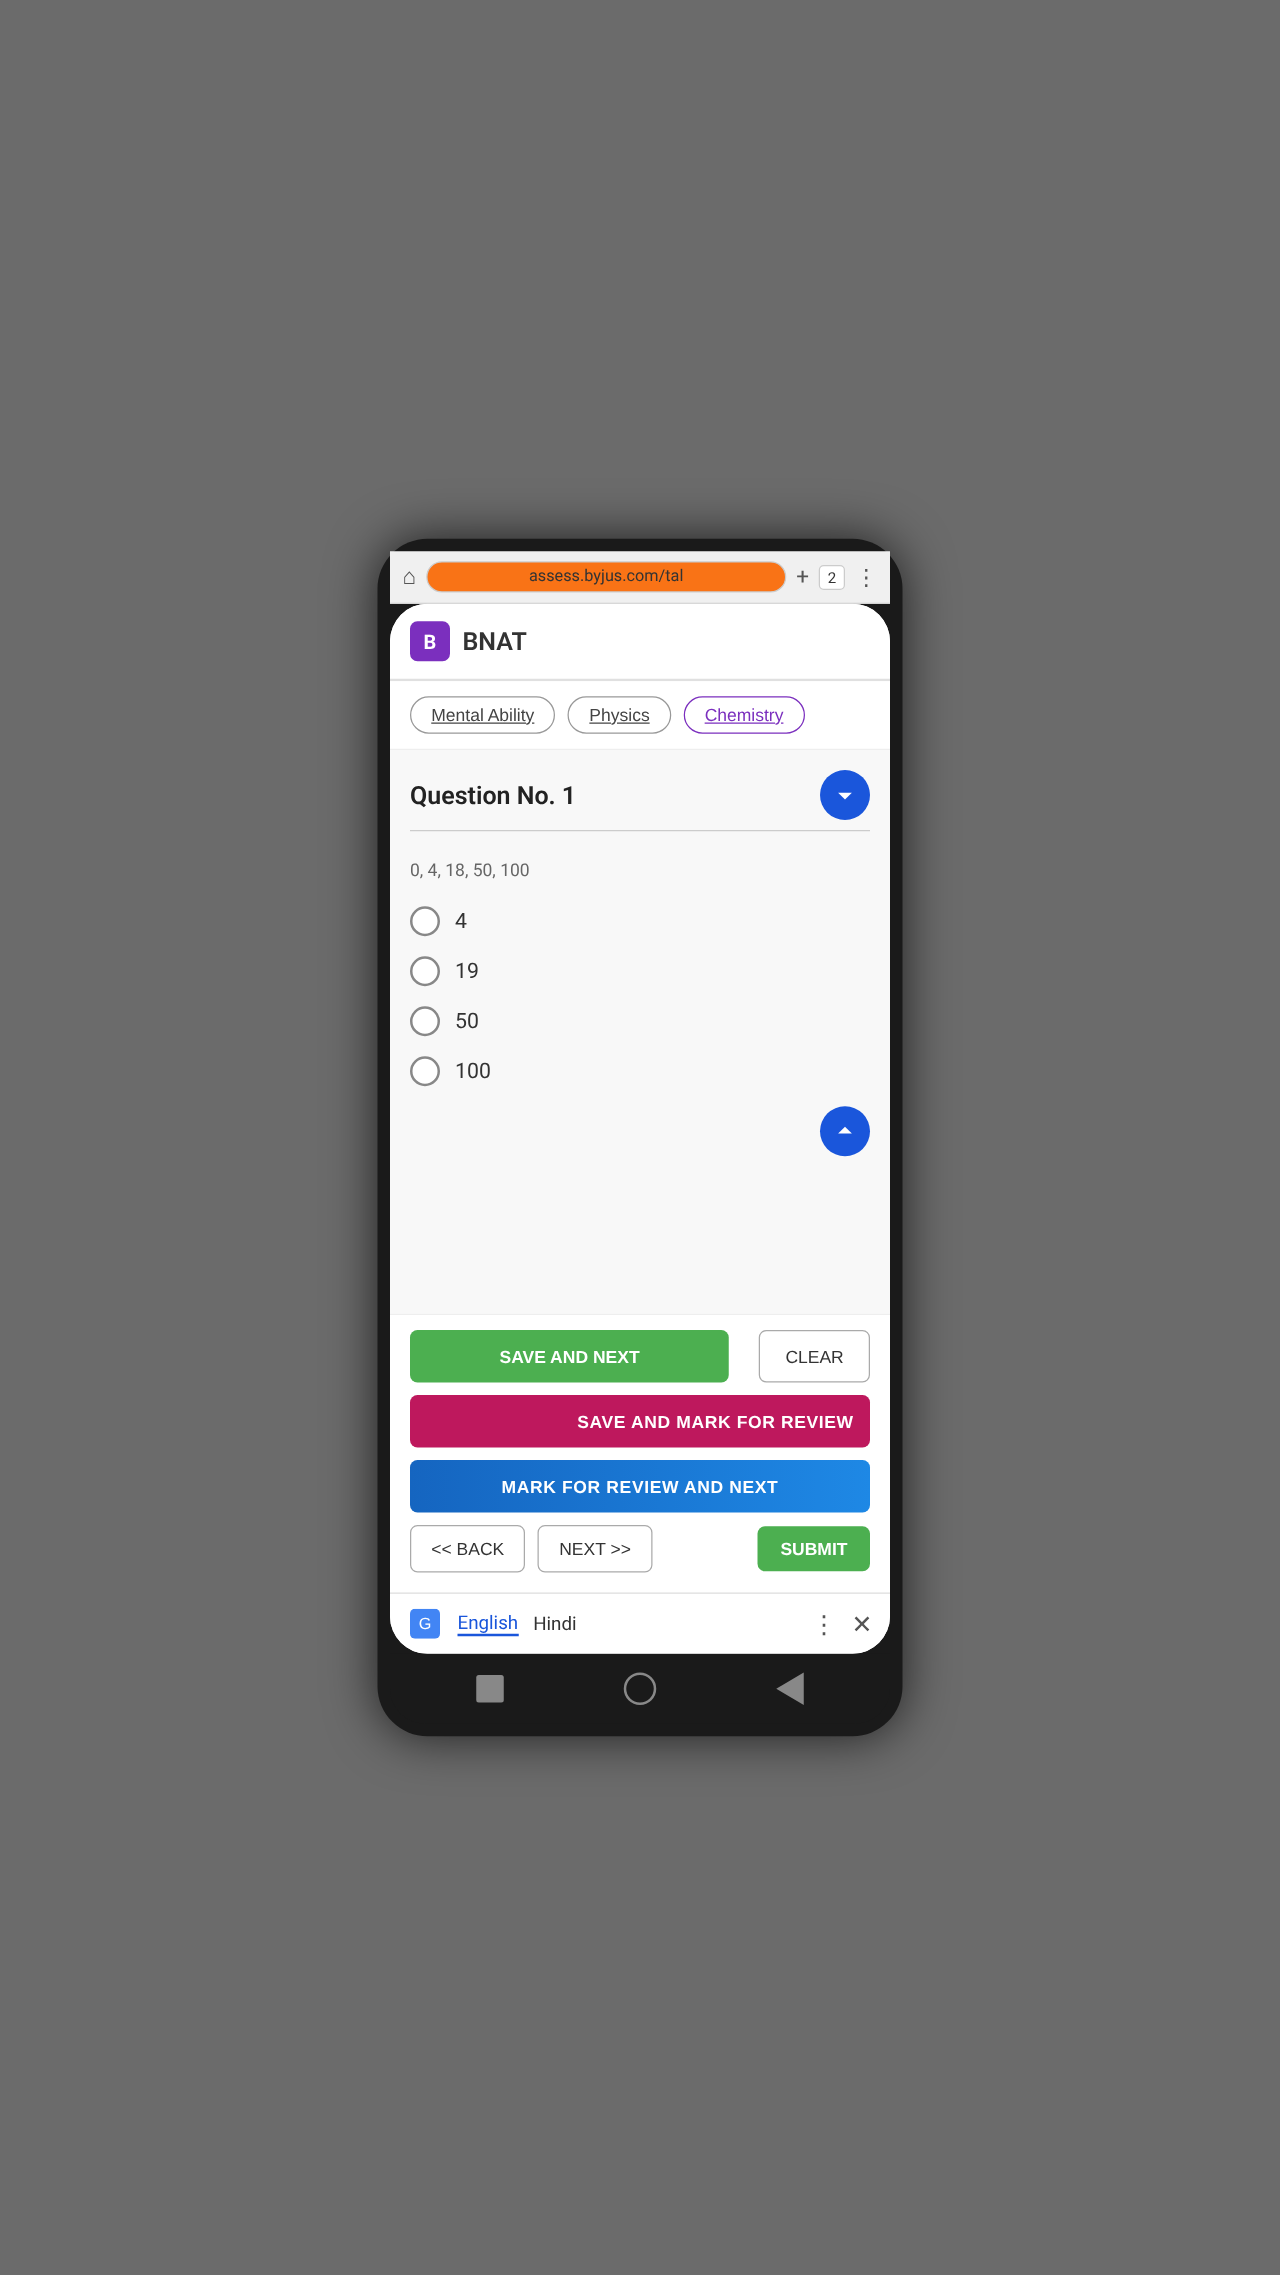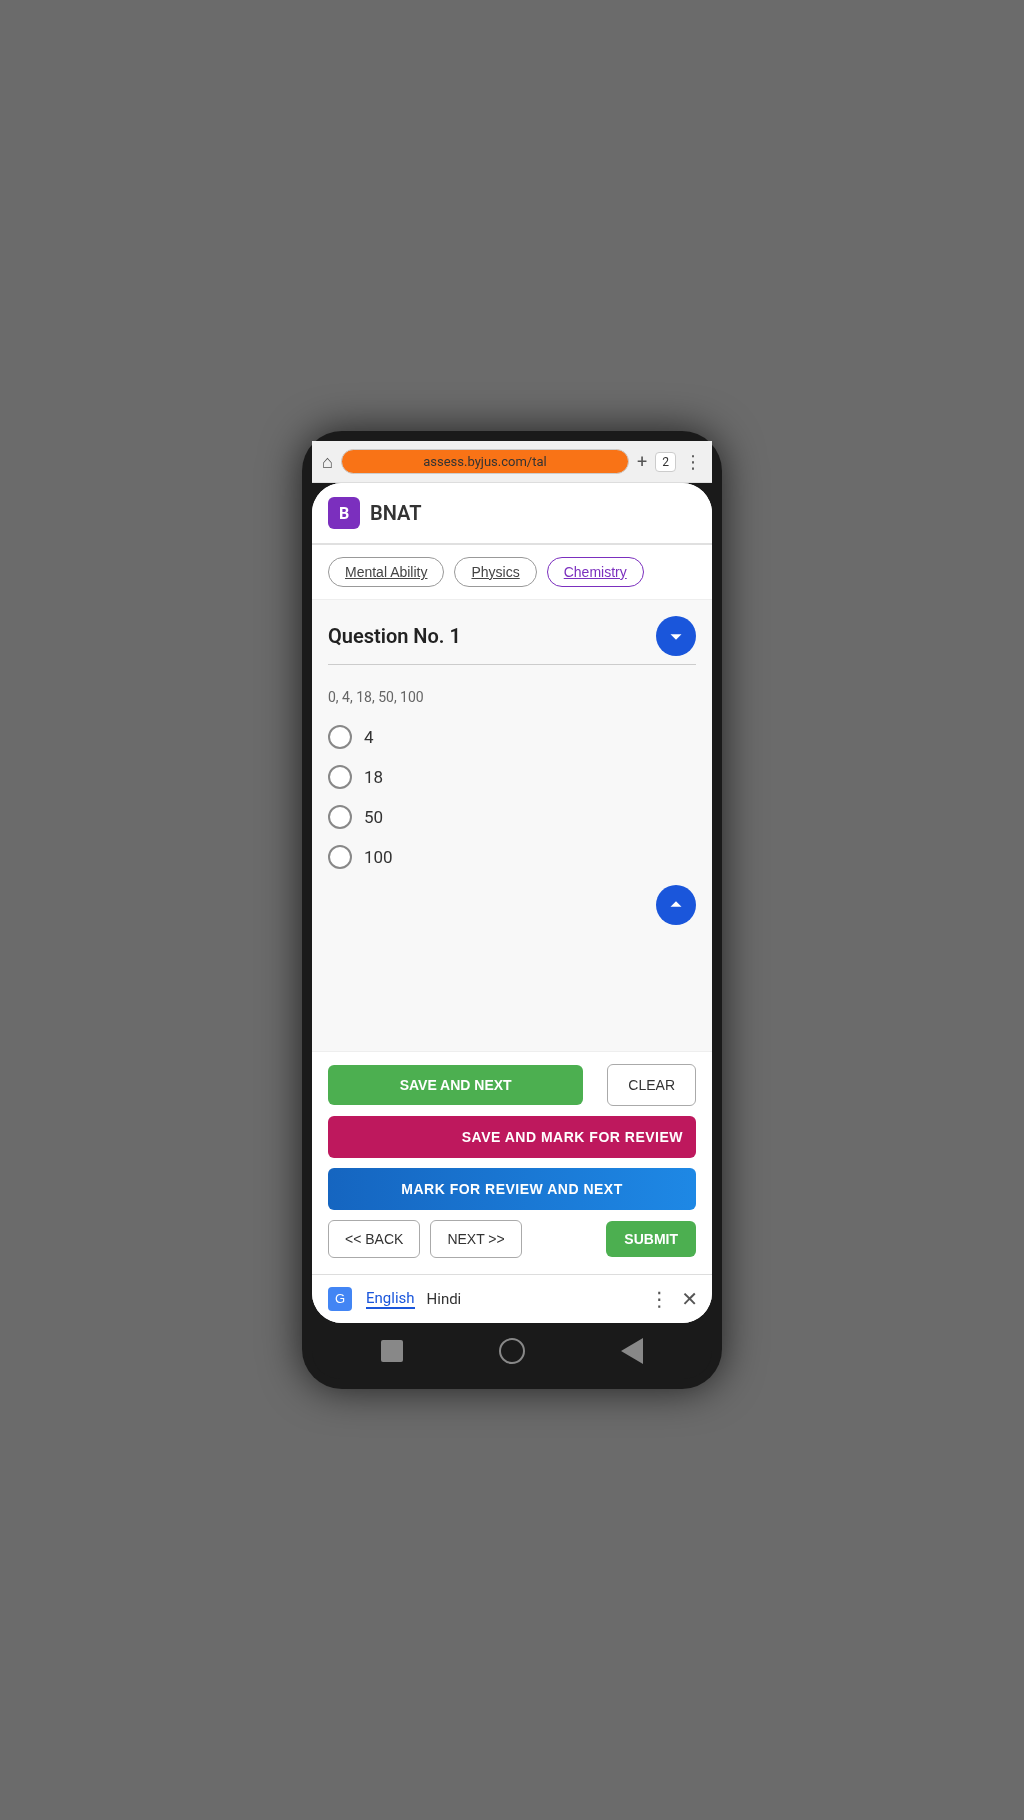--- a/index.html
+++ b/index.html
@@ -224,21 +224,20 @@
       padding: 0 16px 8px 16px;
       background: white;
       border-top: 1px solid #eee;
     }
 
     .btn-row-1 {
       display: flex;
       gap: 24px;
       margin-bottom: 10px;
       margin-top: 12px;
-      align-items: center;
     }
 
     .btn-save-next {
       background: #4CAF50;
       color: white;
       border: none;
       border-radius: 6px;
       padding: 12px 20px;
       font-size: 14px;
       font-weight: bold;
@@ -451,21 +450,21 @@
 
         <p class="question-series">0, 4, 18, 50, 100</p>
 
         <div class="options-list">
           <label class="option-item">
             <div class="radio-circle"></div>
             <span class="option-label">4</span>
           </label>
           <label class="option-item">
             <div class="radio-circle"></div>
-            <span class="option-label">18</span>
+            <span class="option-label">19</span>
           </label>
           <label class="option-item">
             <div class="radio-circle"></div>
             <span class="option-label">50</span>
           </label>
           <label class="option-item">
             <div class="radio-circle"></div>
             <span class="option-label">100</span>
           </label>
         </div>

